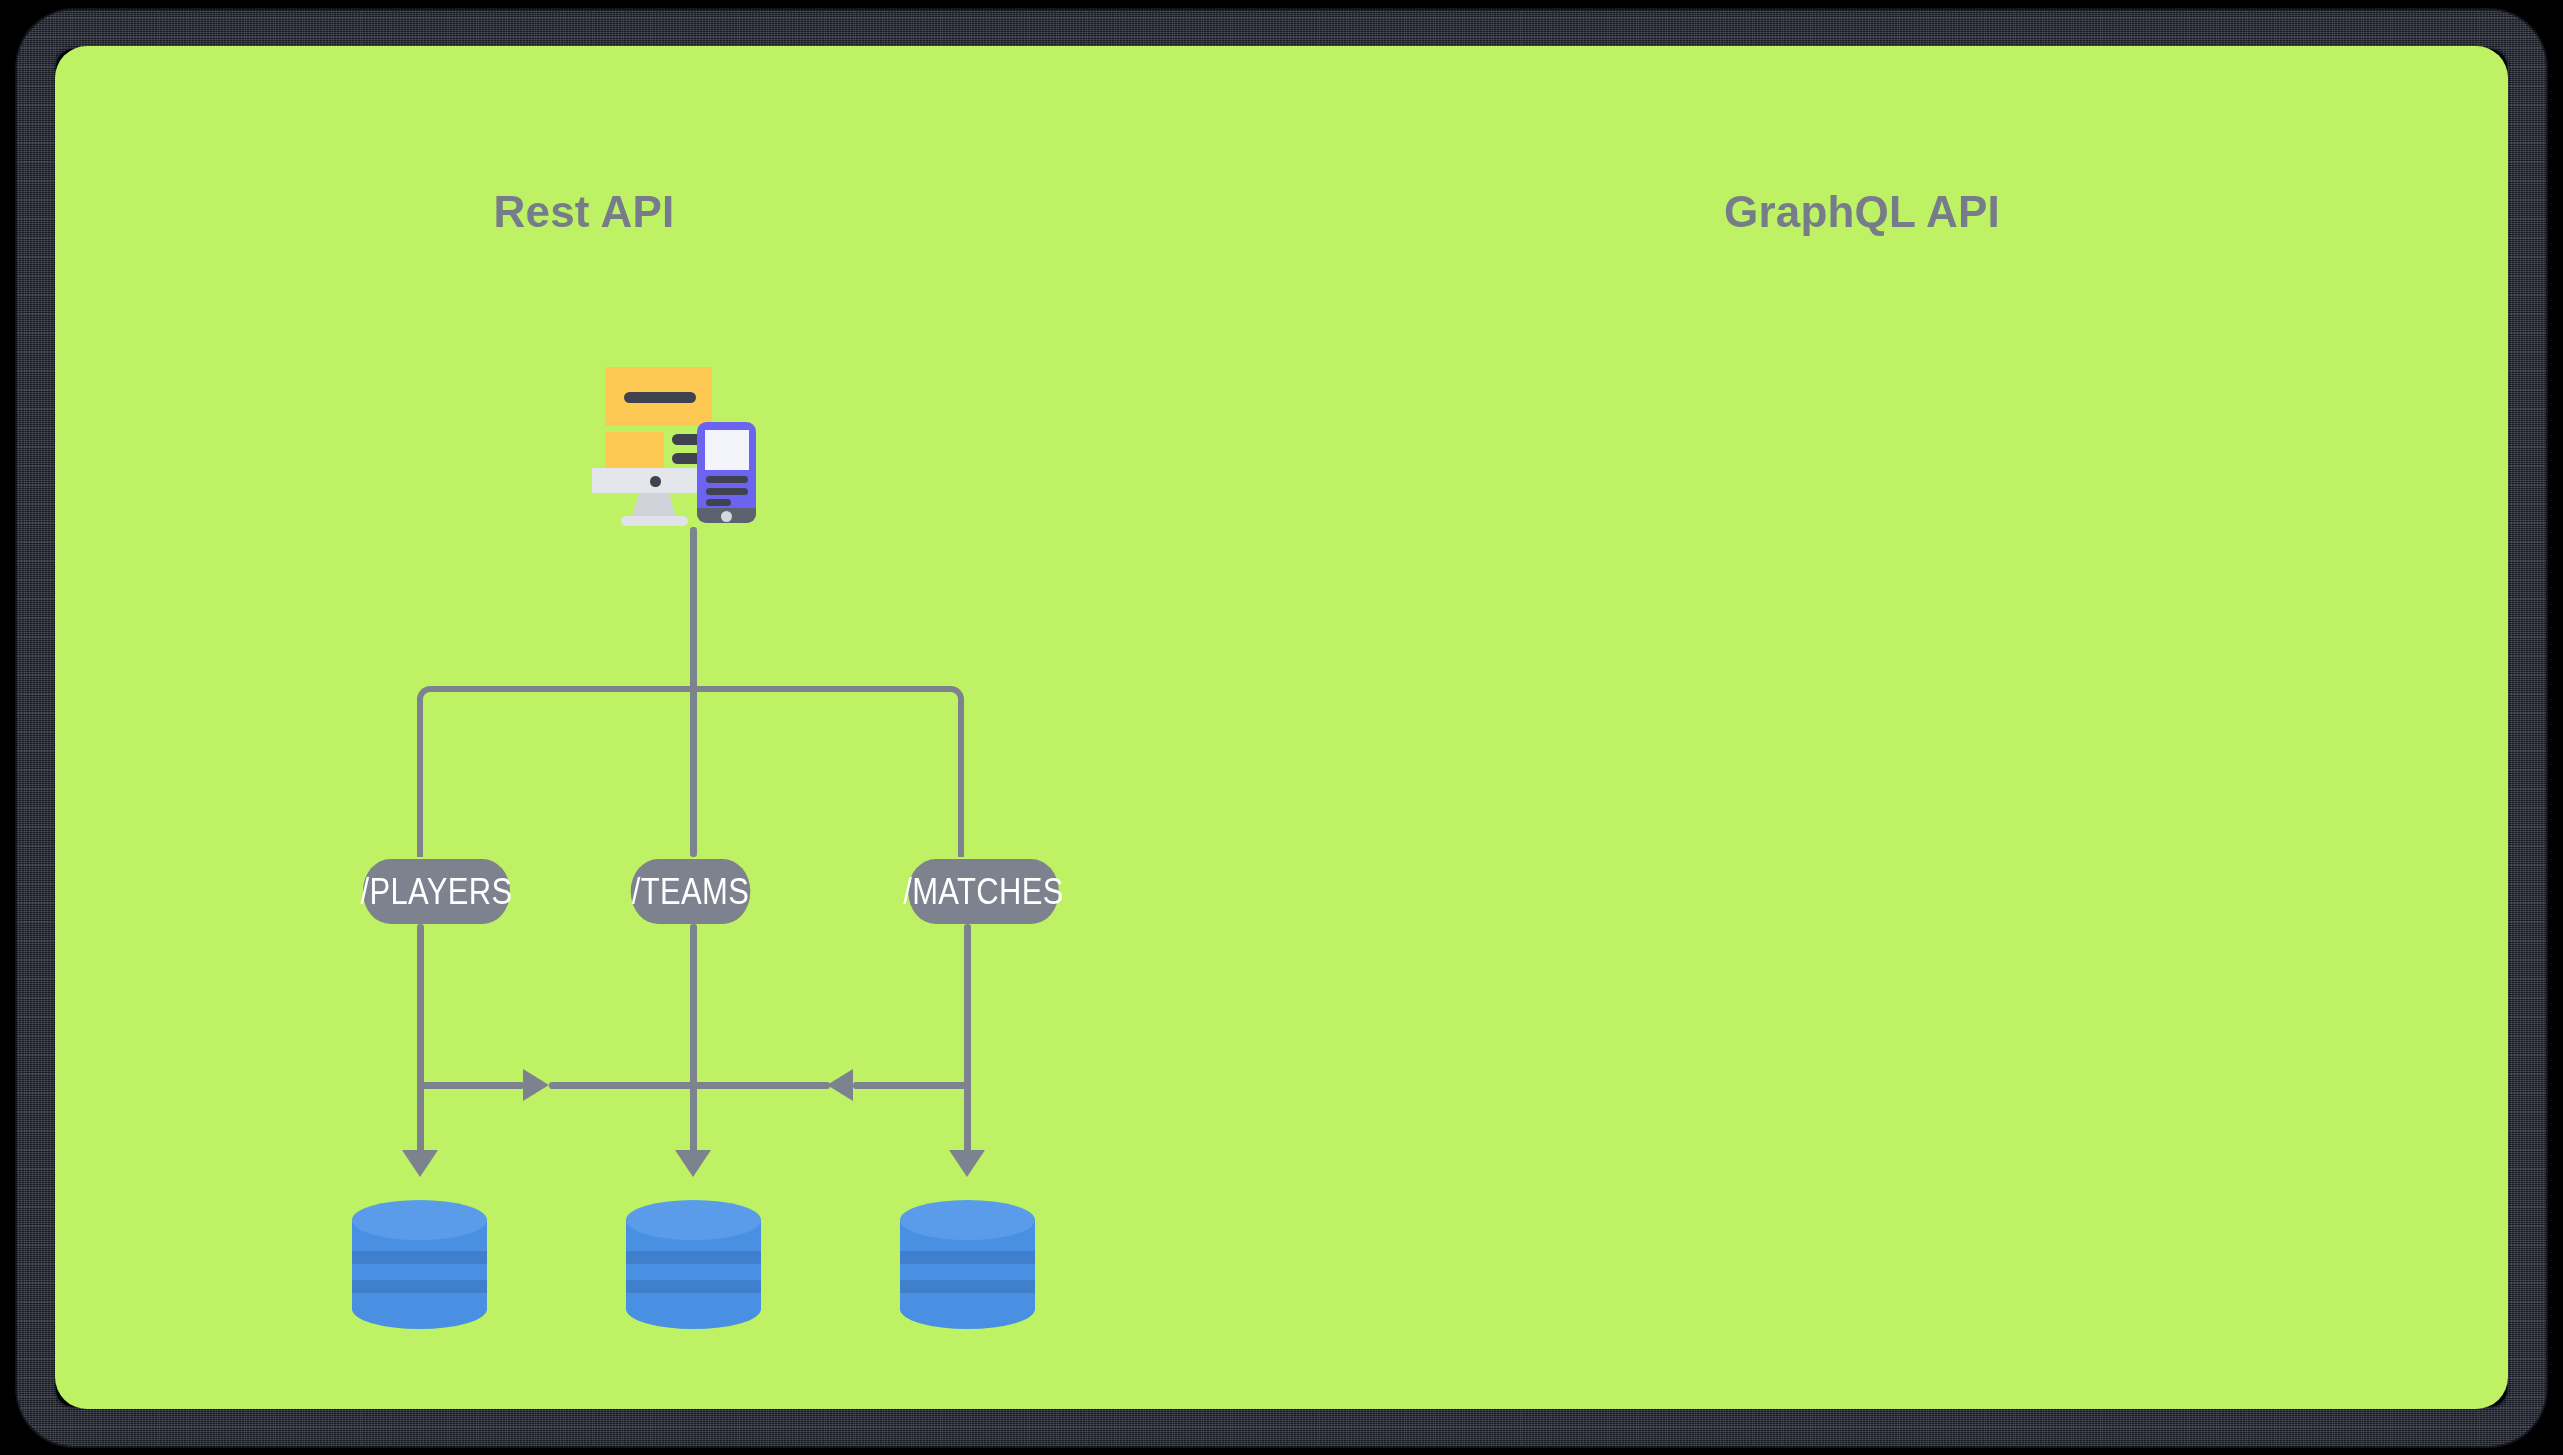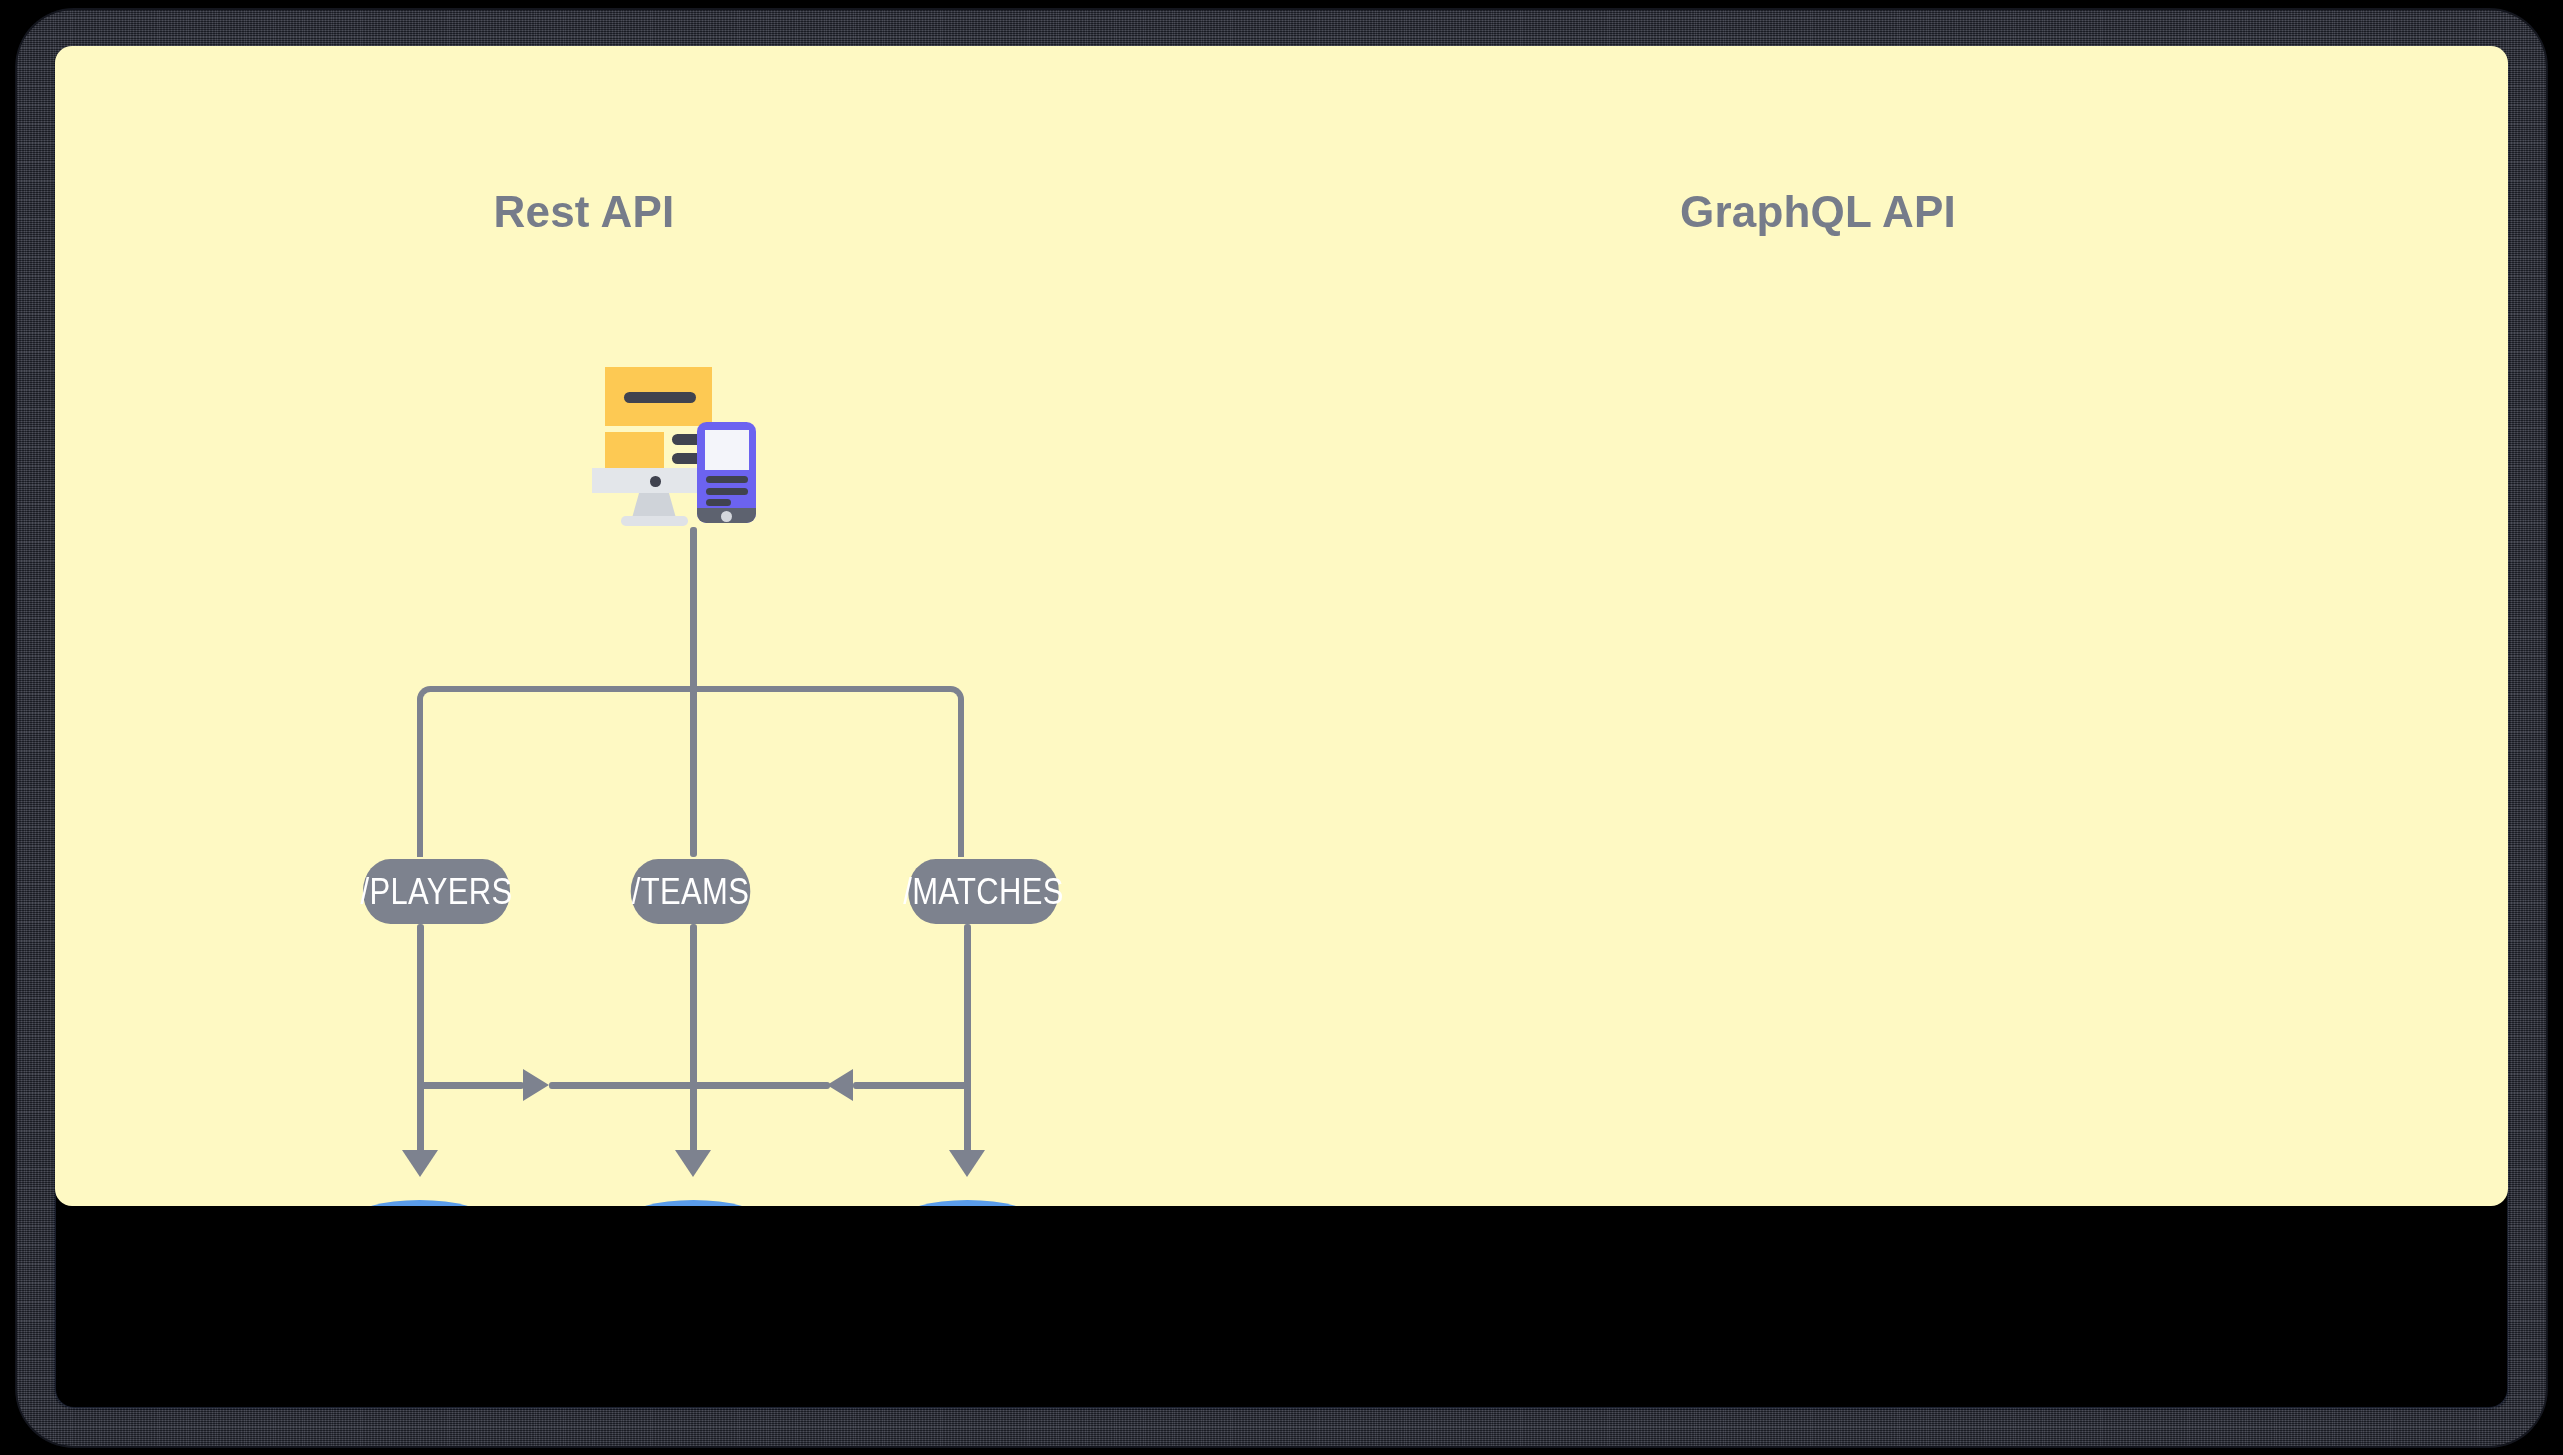--- a/index.html
+++ b/index.html
@@ -54,35 +54,35 @@
             mask-composite: exclude;
     pointer-events: none;
   }
 
   
   #card {
     position: absolute;
     left: 55px;
     top: 46px;
     width: 2453px;
-    height: 1160px;
-    background: #fef9c3;
-    border-radius: 17px;
+    height: 1363px;
+    background: #bef264;
+    border-radius: 32px;
     overflow: hidden;
   }
 
   
   .panel {
     position: absolute;
     top: 0;
     width: 1226px;
     height: 1363px;
   }
   #panel-rest  { left: 0px; }
-  #panel-graphql { left: 1226px; }
+  #panel-graphql { left: 1270px; }
 
   .panel-title {
     position: absolute;
     top: 141px;
     left: 0;
     width: 100%;
     text-align: center;
     font-size: 44px;
     font-weight: bold;
     color: #767c8a;

